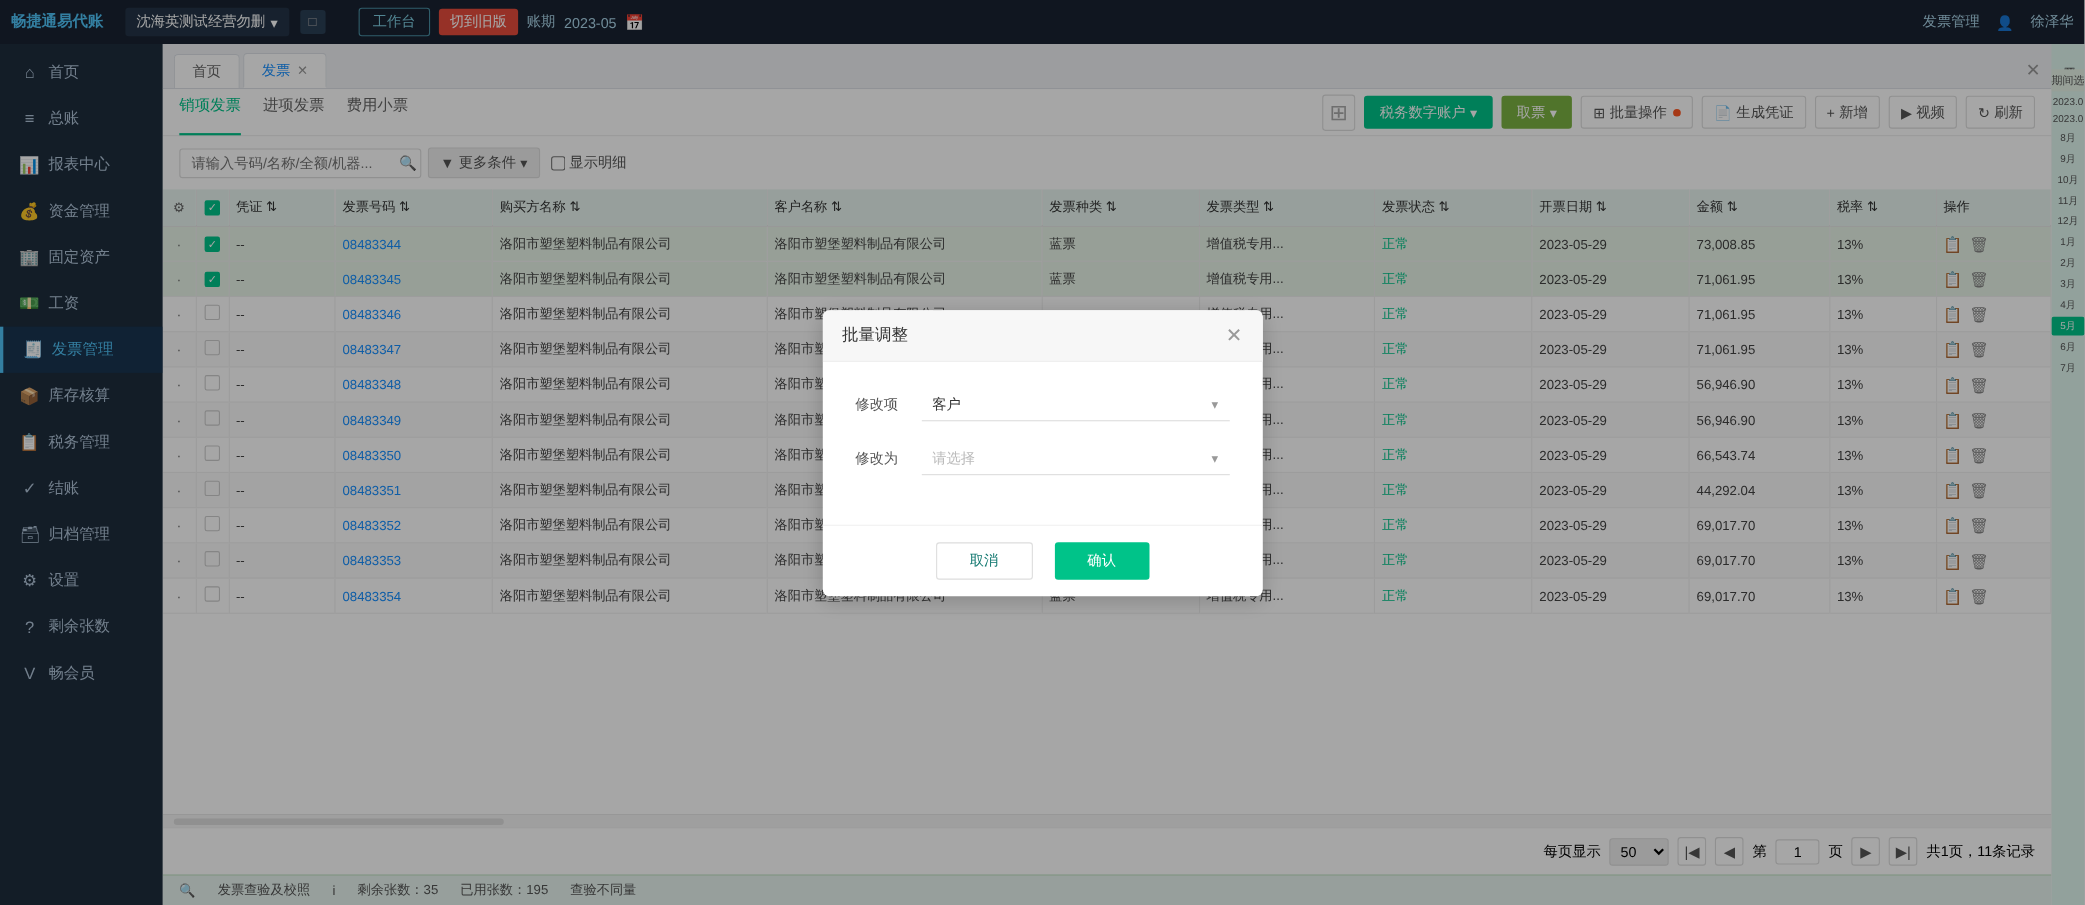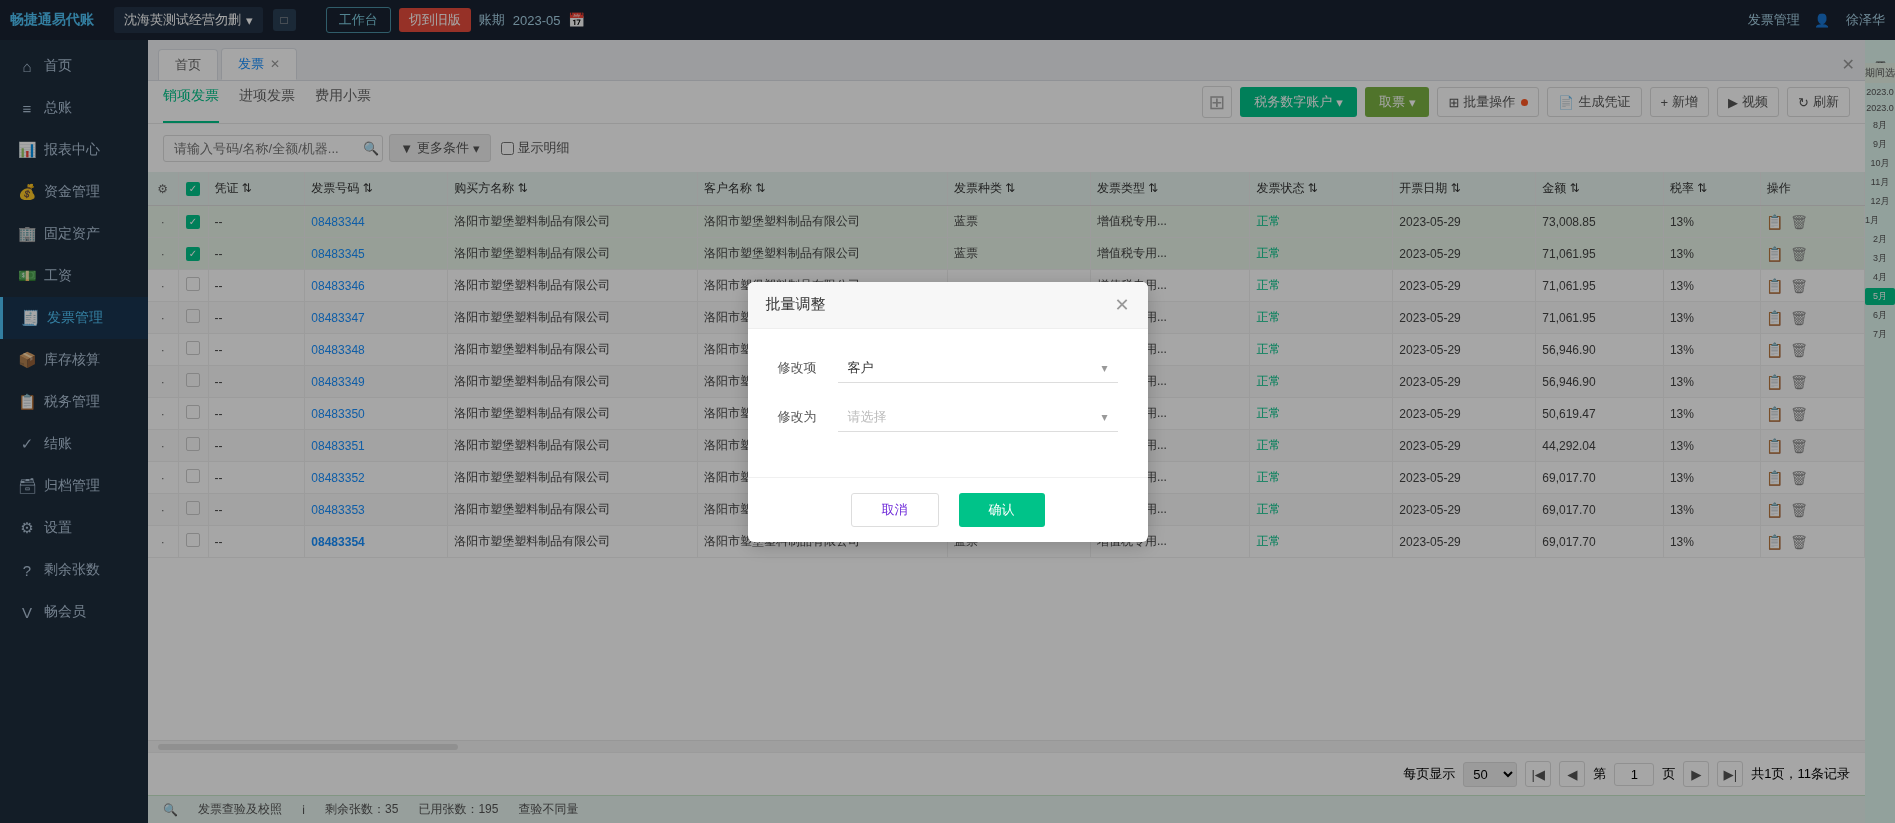--- a/index.html
+++ b/index.html
@@ -450,21 +450,21 @@
       gap: 20px;
       border-top: 1px solid #f0f0f0;
     }
     .btn-cancel-modal {
       background: #fff;
       border: 1px solid #ddd;
       padding: 7px 30px;
       border-radius: 3px;
       cursor: pointer;
       font-size: 13px;
-      color: #6d28d9;
+      color: #0f766e;
     }
     .btn-confirm-modal {
       background: #00c389;
       border: none;
       padding: 7px 30px;
       border-radius: 3px;
       cursor: pointer;
       font-size: 13px;
       color: #fff;
     }
@@ -791,21 +791,21 @@
       <div class="checkbox-unchecked"></div>
     </td>
     <td>--</td>
     <td style="color:#1890ff;cursor:pointer;">08483350</td>
     <td style="max-width:130px;overflow:hidden;text-overflow:ellipsis;">洛阳市塑堡塑料制品有限公司</td>
     <td style="max-width:130px;overflow:hidden;text-overflow:ellipsis;">洛阳市塑堡塑料制品有限公司</td>
     <td></td>
     <td>增值税专用...</td>
     <td><span class="status-normal">正常</span></td>
     <td>2023-05-29</td>
-    <td class="amount-col">50,619.47</td>
+    <td class="amount-col">66,543.74</td>
     <td>13%</td>
     <td>
       <span style="display:flex;gap:6px;">
         <span class="action-icon">📋</span>
         <span class="action-icon">🗑</span>
       </span>
     </td>
   </tr>
               <tr>
     <td class="col-settings">·</td>
@@ -872,21 +872,21 @@
         <span class="action-icon">🗑</span>
       </span>
     </td>
   </tr>
               <tr>
     <td class="col-settings">·</td>
     <td class="col-checkbox">
       <div class="checkbox-unchecked"></div>
     </td>
     <td>--</td>
-    <td style="color:#1890ff;cursor:pointer;font-weight:bold;">08483354</td>
+    <td style="color:#1890ff;cursor:pointer;">08483354</td>
     <td style="max-width:130px;overflow:hidden;text-overflow:ellipsis;">洛阳市塑堡塑料制品有限公司</td>
     <td style="max-width:130px;overflow:hidden;text-overflow:ellipsis;">洛阳市塑堡塑料制品有限公司</td>
     <td>蓝票</td>
     <td>增值税专用...</td>
     <td><span class="status-normal">正常</span></td>
     <td>2023-05-29</td>
     <td class="amount-col">69,017.70</td>
     <td>13%</td>
     <td>
       <span style="display:flex;gap:6px;">
@@ -935,21 +935,21 @@
   <div class="right-panel">
     <div class="right-panel-item">开票账</div>
     <div style="width:100%;background:#e8f5e9;font-size:10px;color:#555;text-align:center;padding:3px 0;">期间选</div>
     <div style="width:100%;font-size:9px;color:#555;text-align:center;padding:2px 0;">2023.0</div>
     <div style="width:100%;font-size:9px;color:#555;text-align:center;padding:2px 0;">2023.0</div>
     <div style="width:100%;font-size:9px;color:#555;text-align:center;padding:2px 0;">8月</div>
     <div style="width:100%;font-size:9px;color:#555;text-align:center;padding:2px 0;">9月</div>
     <div style="width:100%;font-size:9px;color:#555;text-align:center;padding:2px 0;">10月</div>
     <div style="width:100%;font-size:9px;color:#555;text-align:center;padding:2px 0;">11月</div>
     <div style="width:100%;font-size:9px;color:#555;text-align:center;padding:2px 0;">12月</div>
-    <div style="width:100%;font-size:9px;color:#555;padding:2px 0;">1月</div>
+    <div style="width:100%;font-size:9px;color:#555;text-align:center;padding:2px 0;">1月</div>
     <div style="width:100%;font-size:9px;color:#555;text-align:center;padding:2px 0;">2月</div>
     <div style="width:100%;font-size:9px;color:#555;text-align:center;padding:2px 0;">3月</div>
     <div style="width:100%;font-size:9px;color:#555;text-align:center;padding:2px 0;">4月</div>
     <div style="width:100%;background:#00c389;font-size:9px;color:#fff;text-align:center;padding:2px 0;border-radius:2px;">5月</div>
     <div style="width:100%;font-size:9px;color:#555;text-align:center;padding:2px 0;">6月</div>
     <div style="width:100%;font-size:9px;color:#555;text-align:center;padding:2px 0;">7月</div>
   </div>
 </div>
 
 <div class="modal-overlay">

